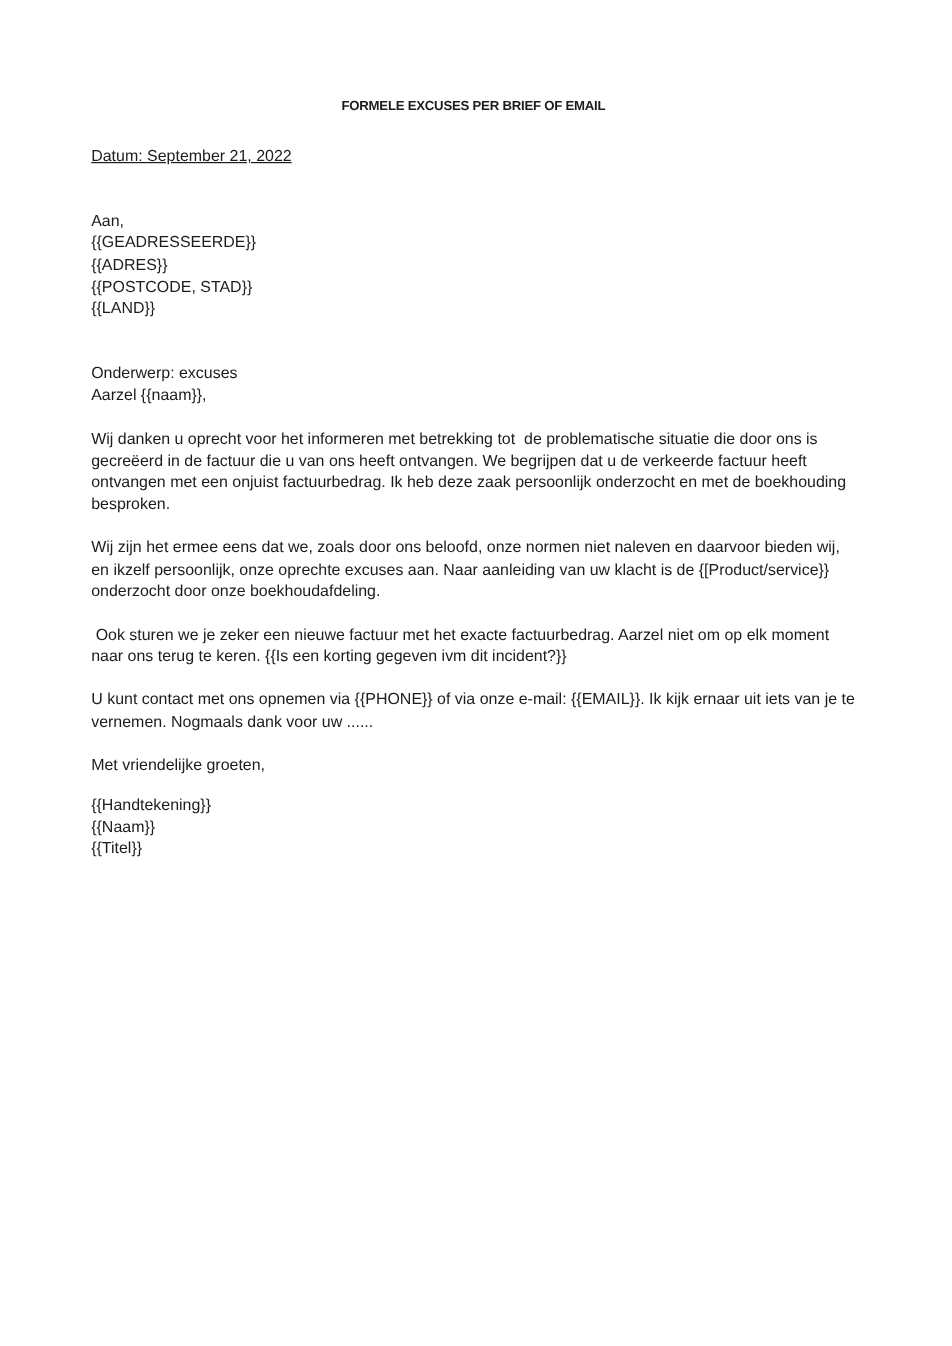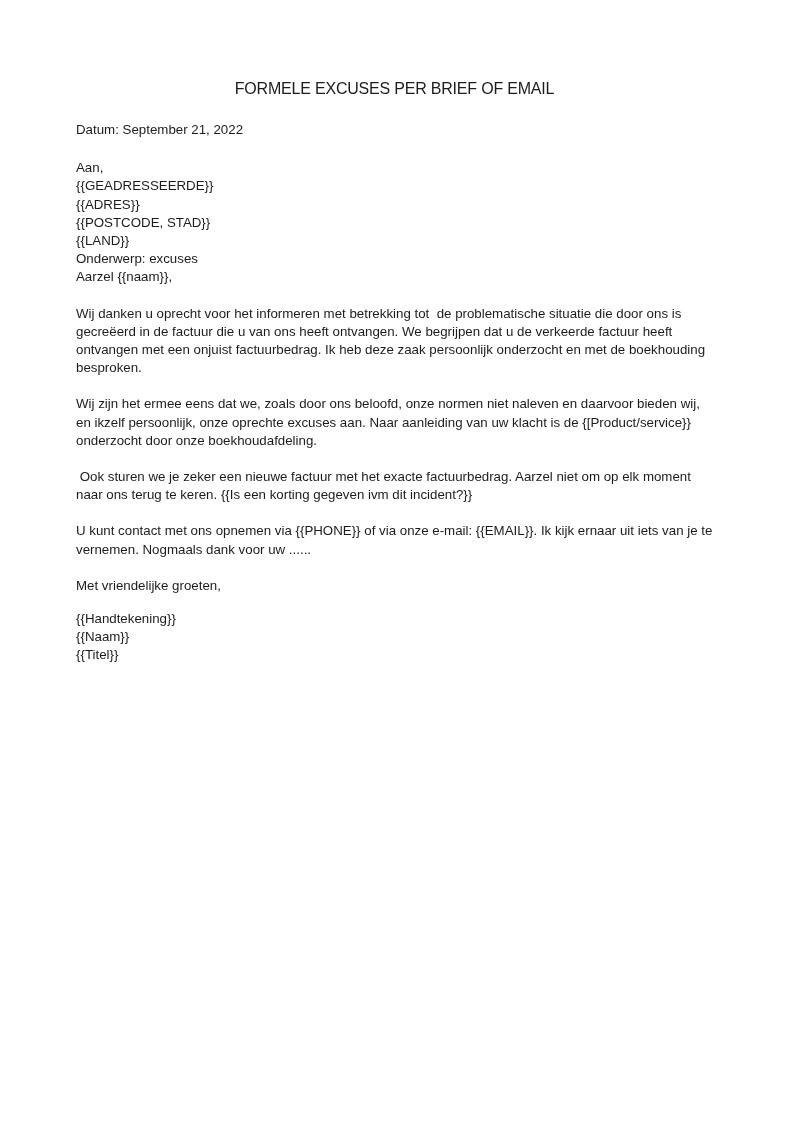--- a/index.html
+++ b/index.html
@@ -15,36 +15,36 @@
   }
   .page {
     box-sizing: border-box;
     width: 793px;
     height: 1122px;
     padding: 78px 80px 0 76px;
     overflow: hidden;
     background: #ffffff;
   }
   .title {
-    font-weight: 400;
-    font-size: 16px;
+    font-weight: 700;
+    font-size: 11px;
     line-height: 22px;
     letter-spacing: -0.2px;
     text-align: center;
     white-space: pre;
     margin: 0 0 21px 0;
   }
   .textblock {
     font-size: 13.3px;
     line-height: 18.2px;
     white-space: pre;
     margin: 0;
   }
-  .date-line      { margin-bottom: 20px; }
-  .recipient      { }
+  .date-line      { margin-bottom: 36px; text-decoration: underline; }
+  .recipient      { margin-bottom: 36px; }
   .subject-line   { }
   .salutation     { margin-bottom: 18px; }
   .para           { margin-bottom: 18px; }
   .closing        { margin-bottom: 15px; }
   .signature      { margin-bottom: 4px; }
 </style>
 </head>
 <body>
 
 <div class="page">

